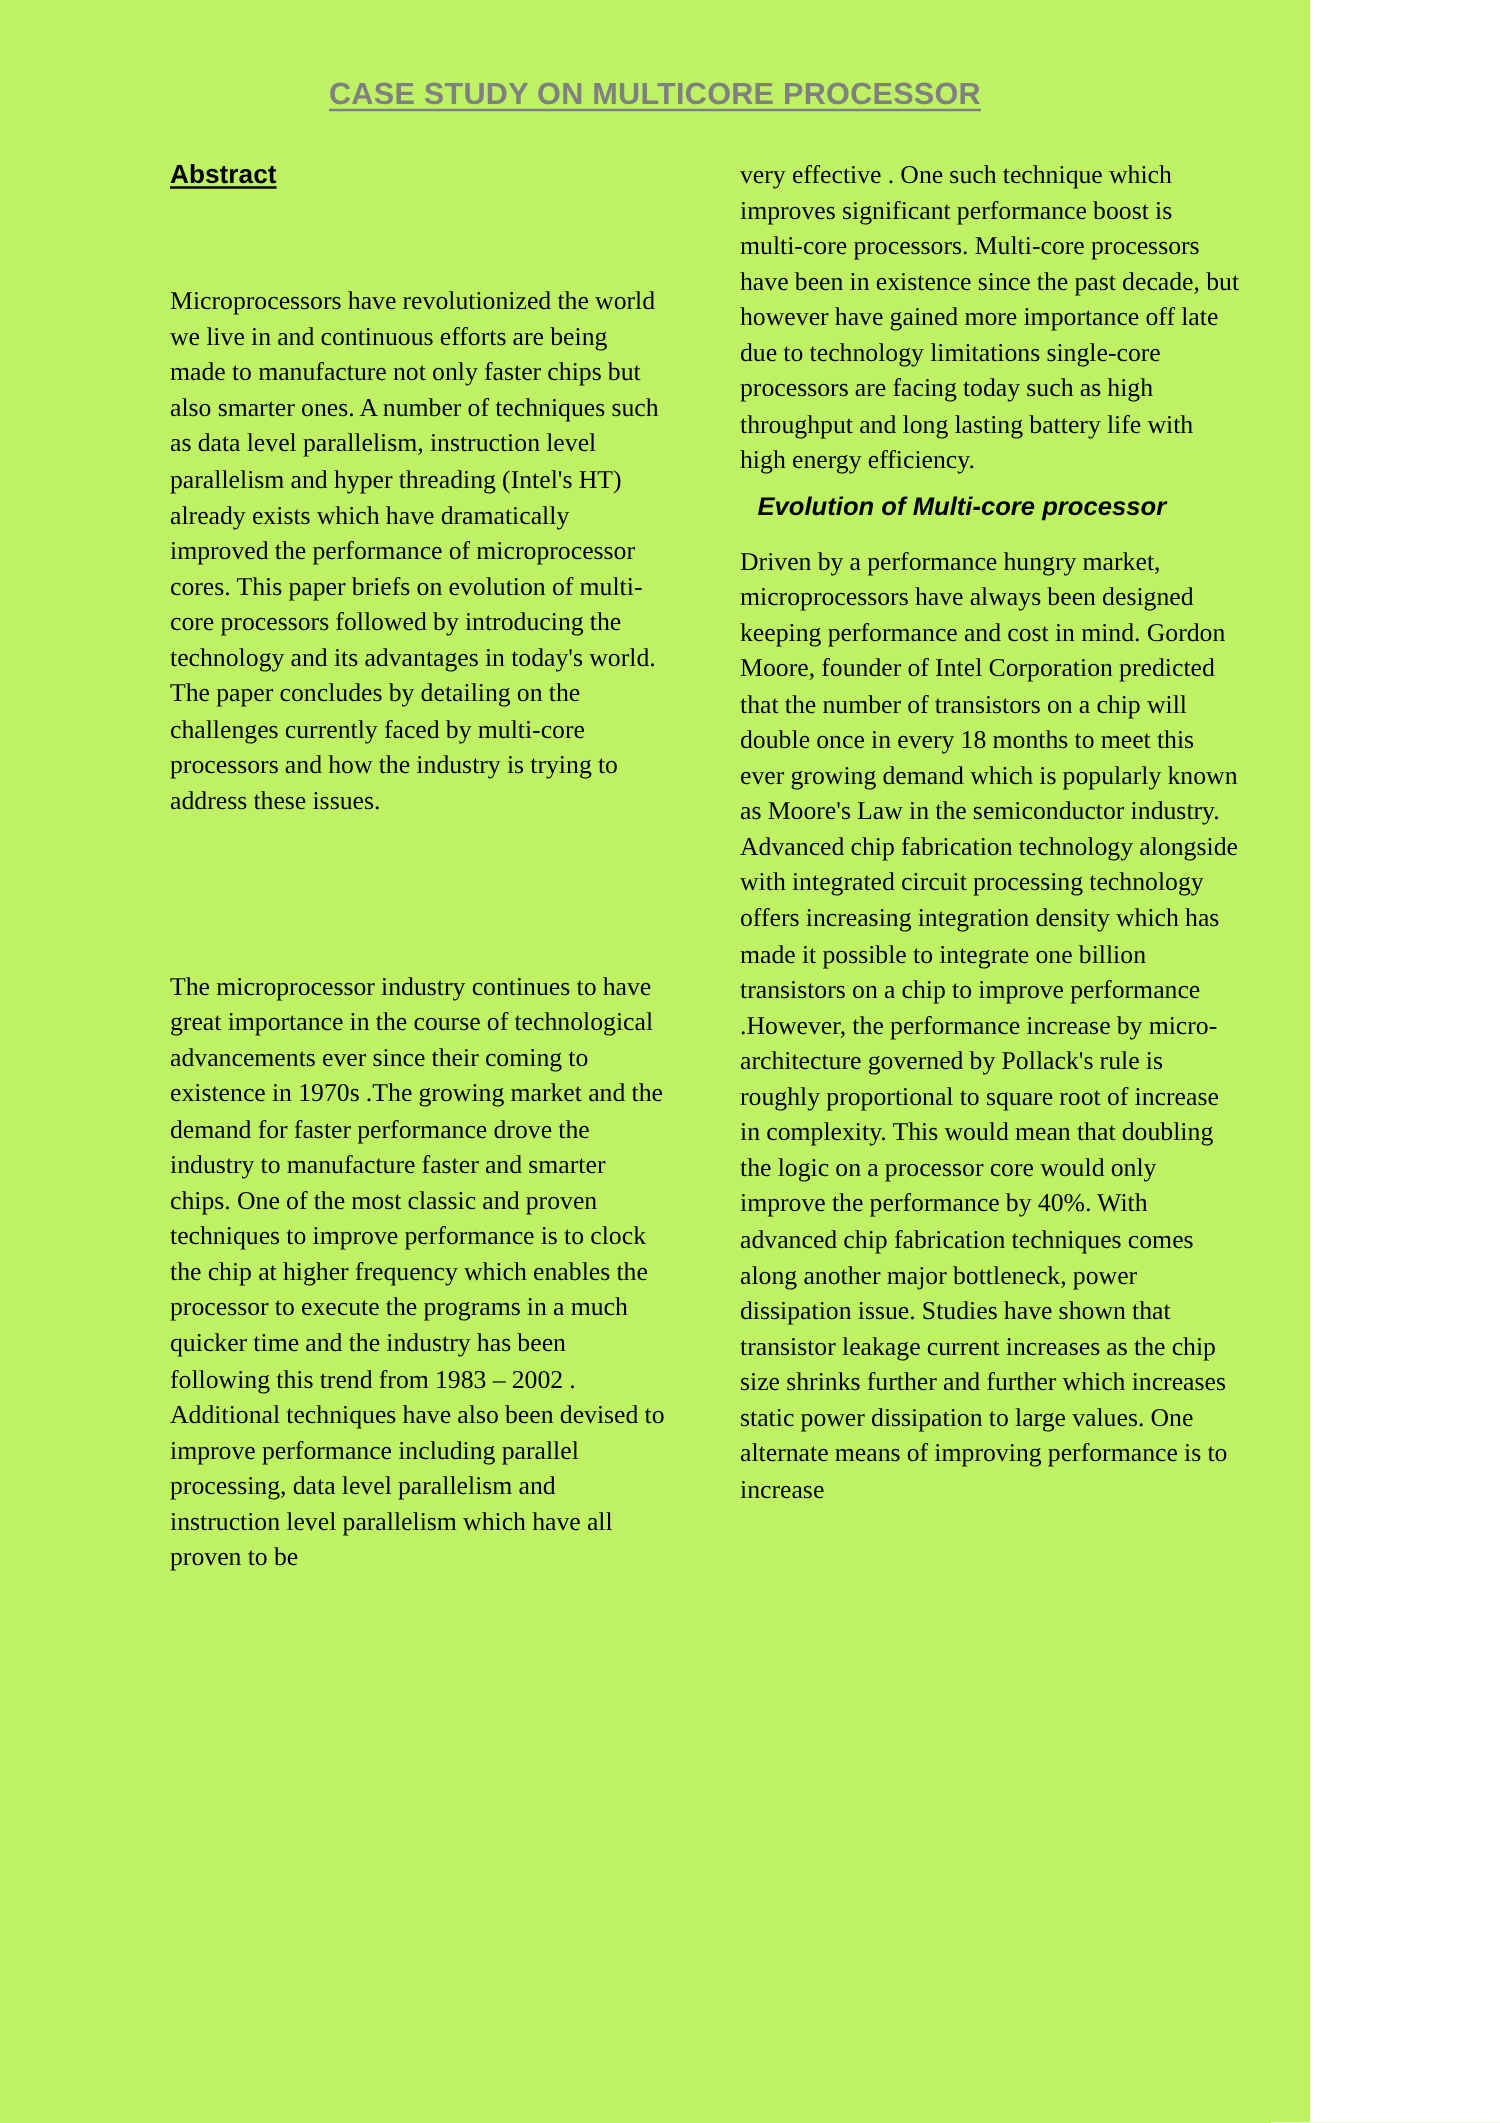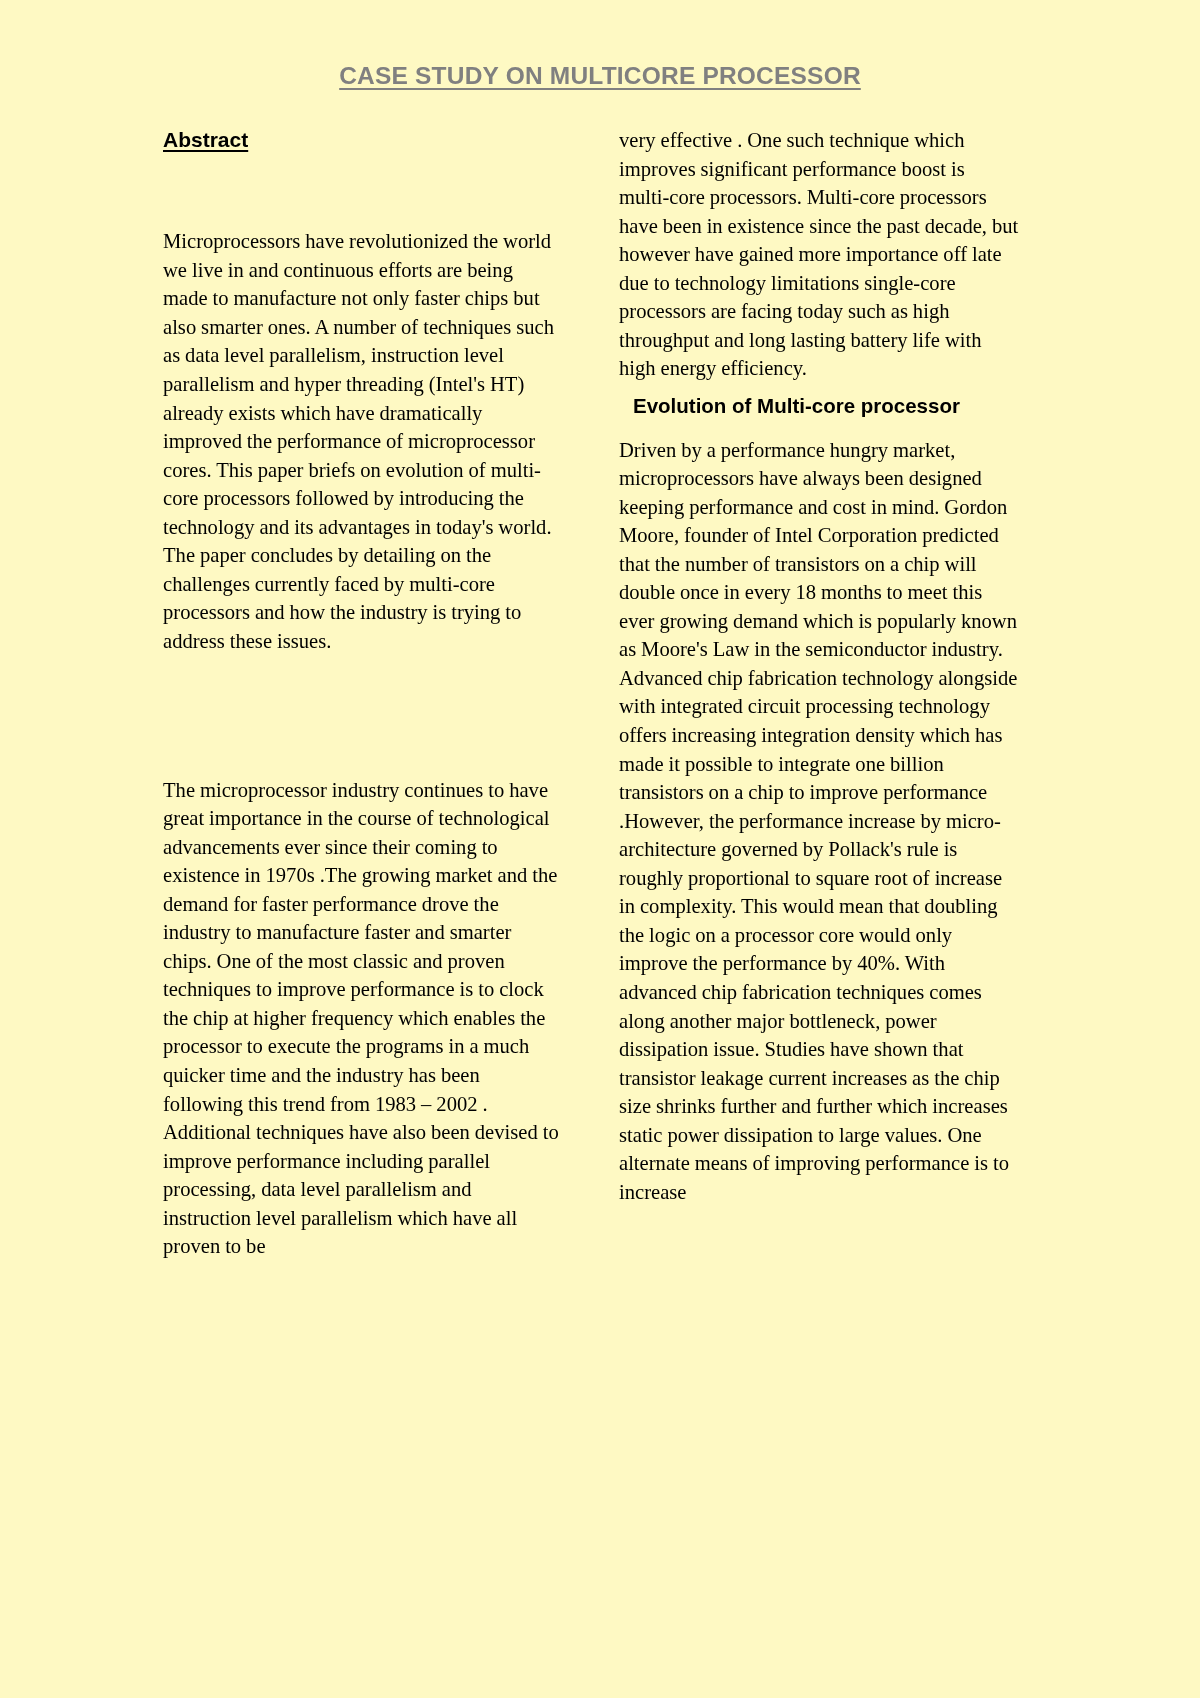--- a/index.html
+++ b/index.html
@@ -9,26 +9,26 @@
   }
   body {
     width: 1200px;
     height: 1698px;
     font-family: "Liberation Sans", sans-serif;
     color: #000000;
     position: relative;
     overflow: hidden;
   }
   .page {
-    width: 1200px;
+    width: 1048px;
     height: 1698px;
     position: relative;
     box-sizing: border-box;
     padding: 0;
-    background: #fef9c3;
+    background: #bef264;
   }
   .doc-title {
     text-align: center;
     font-size: 24.5px;
     font-weight: bold;
     color: #808080;
     text-decoration: underline;
     text-underline-offset: 4px;
     letter-spacing: 0.2px;
     margin: 0;
@@ -44,21 +44,20 @@
     padding-right: 118px;
     box-sizing: border-box;
     width: 1200px;
   }
   .col {
     box-sizing: border-box;
   }
   .col-left {
     width: 408px;
     padding-right: 10px;
-    margin-left: 27px;
   }
   .col-gap {
     width: 48px;
     flex: 0 0 48px;
   }
   .col-right {
     width: 400px;
   }
   h2.section-heading {
     font-size: 21px;
@@ -69,20 +68,21 @@
     font-family: "Liberation Sans", sans-serif;
   }
   h2.underlined {
     text-decoration: underline;
     text-underline-offset: 3px;
   }
   h2.indented {
     padding-left: 66px;
   }
   h2.italic-heading {
+    font-style: italic;
     font-weight: bold;
     padding-left: 14px;
     font-size: 20.5px;
   }
   p.body-text {
     font-size: 20.6px;
     line-height: 28.55px;
     margin: 0;
     padding: 0;
     text-align: left;

